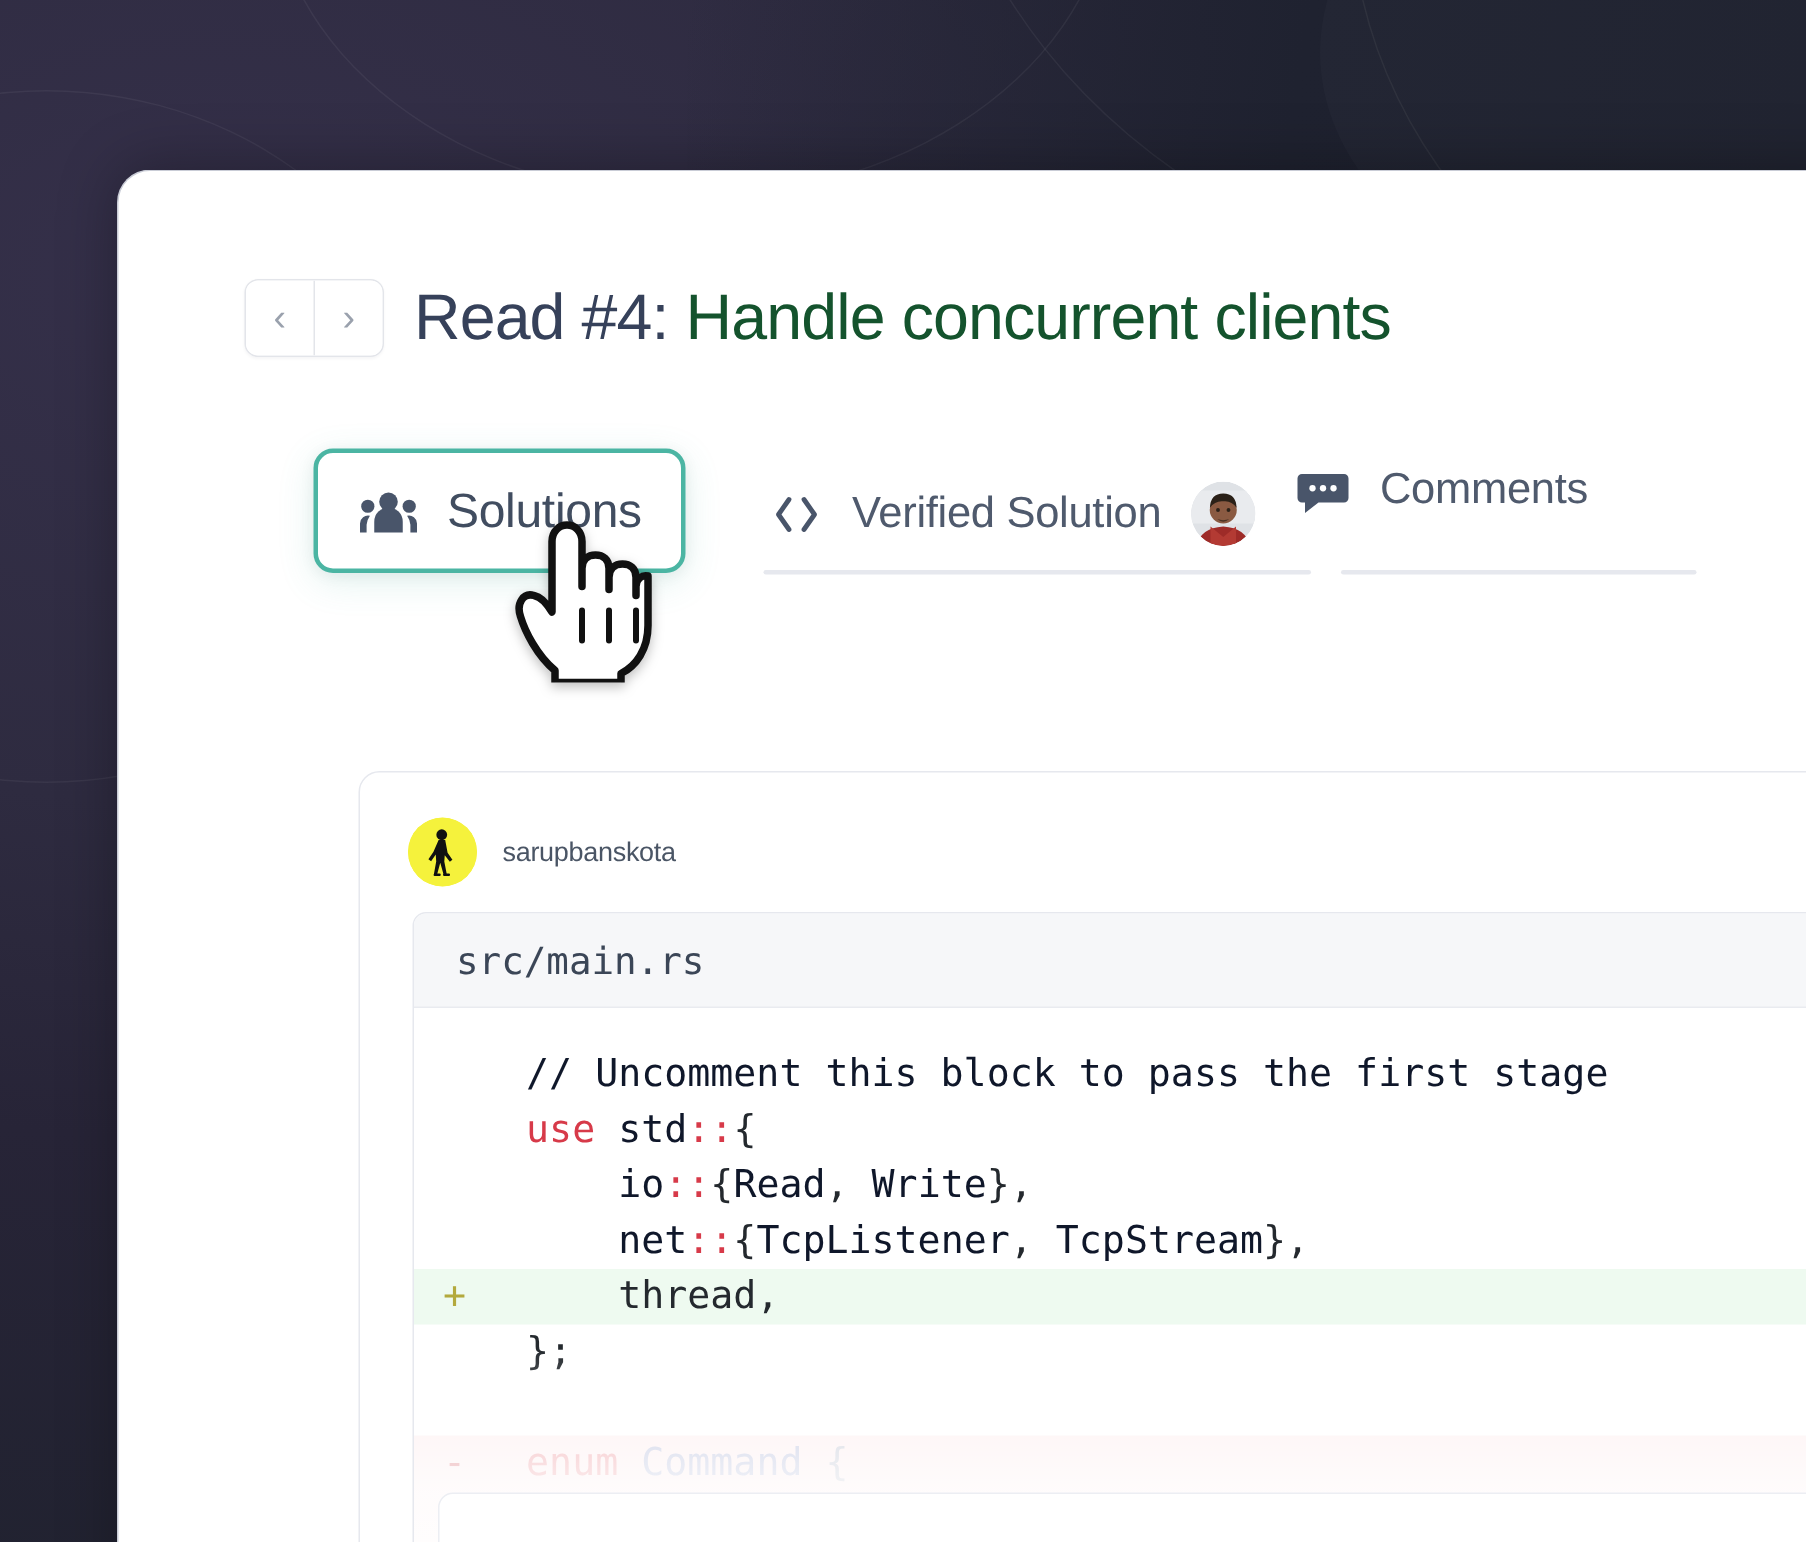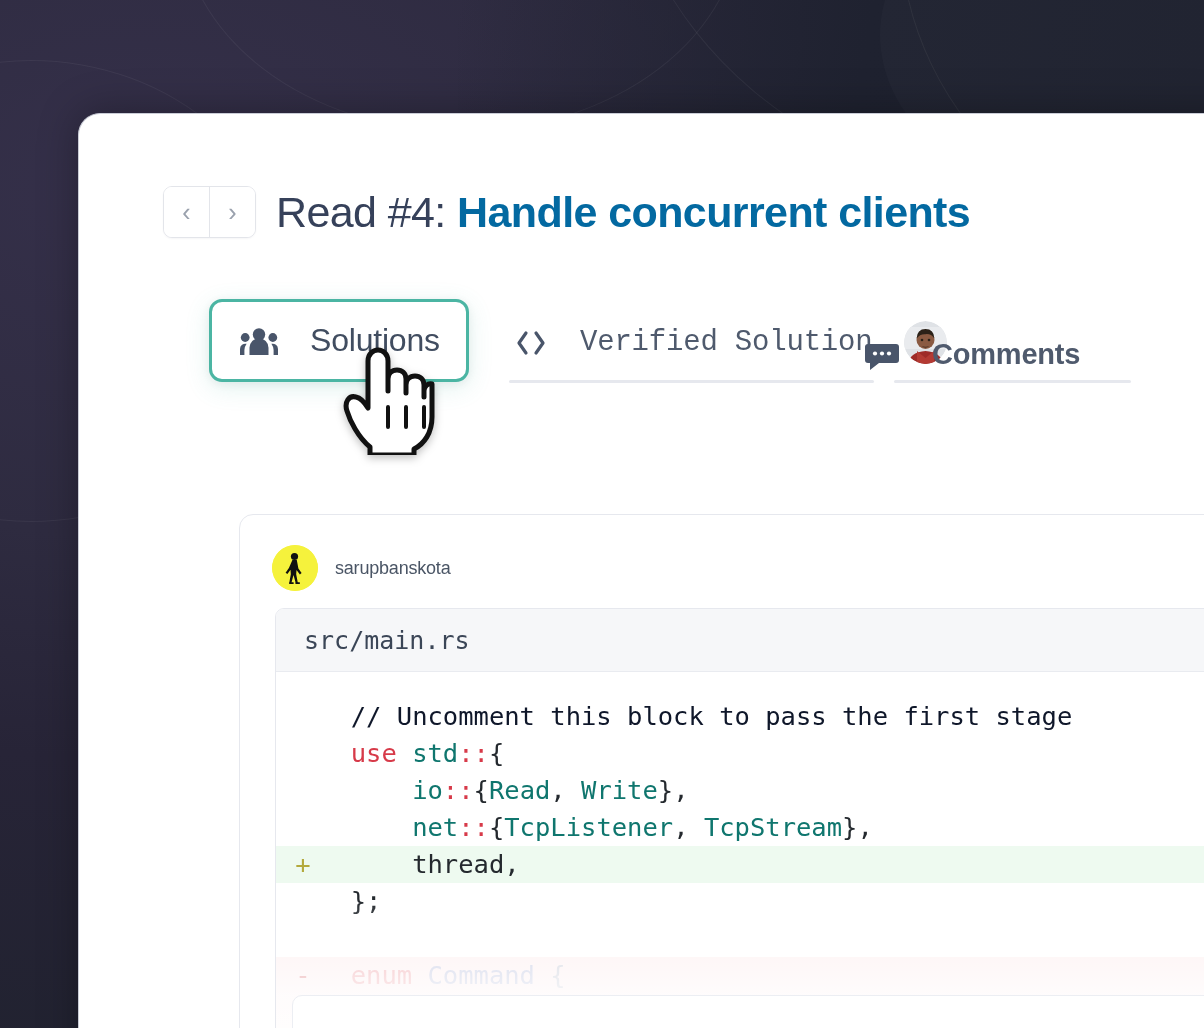--- a/index.html
+++ b/index.html
@@ -49,38 +49,38 @@
   .navbtn{
     width:45px;height:50px;display:flex;align-items:center;justify-content:center;
     color:#9aa1ad;font-size:25px;line-height:1;background:#fff;cursor:pointer;
     font-family:"Liberation Sans",sans-serif;
   }
   .navbtn:first-child{border-right:1px solid #e3e5ea;}
   #page-title{
     font-size:43px;color:#36415a;letter-spacing:-.6px;white-space:nowrap;
     font-family:"Liberation Sans",sans-serif;
   }
-  #page-title b{color:#0369a1;font-weight:700;}
+  #page-title b{color:#14532d;font-weight:400;}
   
   #tabs{position:absolute;left:50px;top:193px;height:90px;width:1100px;}
   .tab{
-    position:absolute;display:flex;align-items:center;gap:32px;
+    position:absolute;display:flex;align-items:center;gap:20px;
     font-size:29px;color:#4f5a6d;white-space:nowrap;cursor:pointer;
   }
   .tab .lbl{letter-spacing:-.2px;}
   #tab-solutions{
     left:80px;top:-8px;
     background:#fff;border:3px solid #4bb5a3;border-radius:13px;
     padding:20px 26px 20px 28px;
     box-shadow:0 6px 24px rgba(75,181,163,.16), 0 2px 10px rgba(16,24,40,.06);
     z-index:5;
   }
   #tab-solutions .lbl{font-size:32px;color:#414d60;}
-  #tab-verified{left:385px;top:14px;z-index:2;font-family:Liberation Mono, monospace;}
-  #tab-comments{left:735px;top:31px;z-index:2;font-weight:bold;}
+  #tab-verified{left:385px;top:14px;z-index:2;}
+  #tab-comments{left:735px;top:3px;z-index:2;}
   .tab-underline{
     position:absolute;height:3px;background:#e6e8ee;border-radius:2px;z-index:1;
   }
   #ul-verified{left:380px;top:73px;width:365px;}
   #ul-comments{left:765px;top:73px;width:237px;}
   .icon-people{width:38px;height:30px;display:block;}
   .icon-code{width:34px;height:30px;display:block;}
   .icon-chat{width:36px;height:30px;display:block;}
   .tab-avatar{
     width:43px;height:43px;border-radius:50%;overflow:hidden;flex:none;
@@ -117,21 +117,21 @@
     white-space:pre;
   }
   .cline{display:block;padding:0 0 0 10px;height:37px;position:relative;}
   .cline.add{background:#eefaf0;}
   .cline.del{background:#fdeff0;}
   .gut{display:inline-block;width:34px;color:#b3a93d;text-align:center;}
   .gut.minus{color:#e0868b;}
   .gut.none{color:transparent;}
   .c-com{color:#0f172a;}
   .c-kw{color:#d73a49;margin-top:20px;}
-  .c-type{color:#0f766e;}
+  .c-type{color:#0f172a;}
   .c-punc{color:#24292e;}
   .c-pl{color:#24292e;}
   .del .c-kw{color:#f0a8ad;}
   .del .c-type{color:#c0c6e0;}
   .del .c-punc{color:#c8ccd8;}
   
   #fade{
     position:absolute;left:0;right:0;bottom:0;height:230px;
     background:linear-gradient(180deg, rgba(255,255,255,0) 0%, rgba(255,255,255,.80) 42%, #ffffff 78%);
     pointer-events:none;

